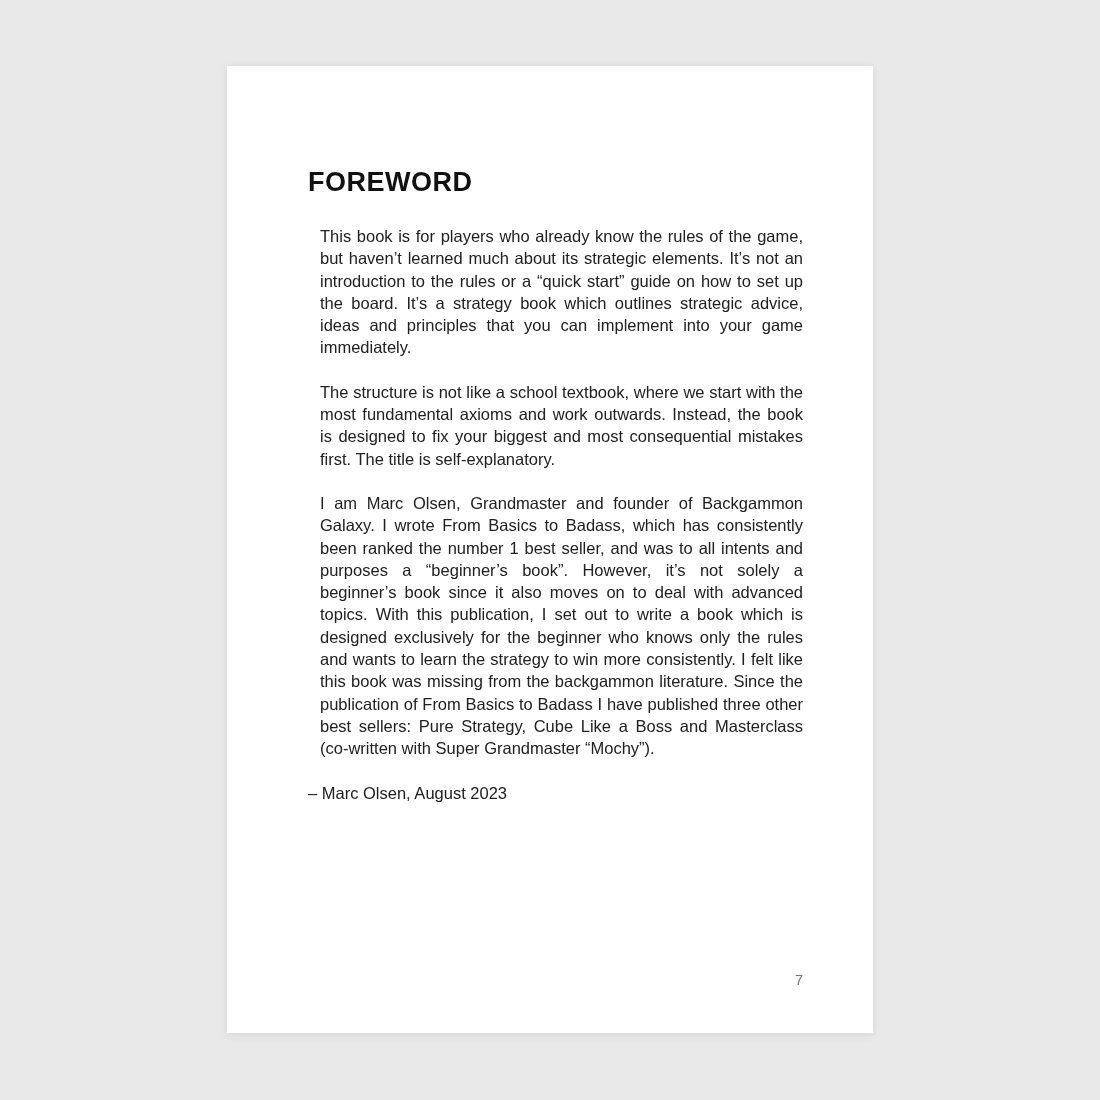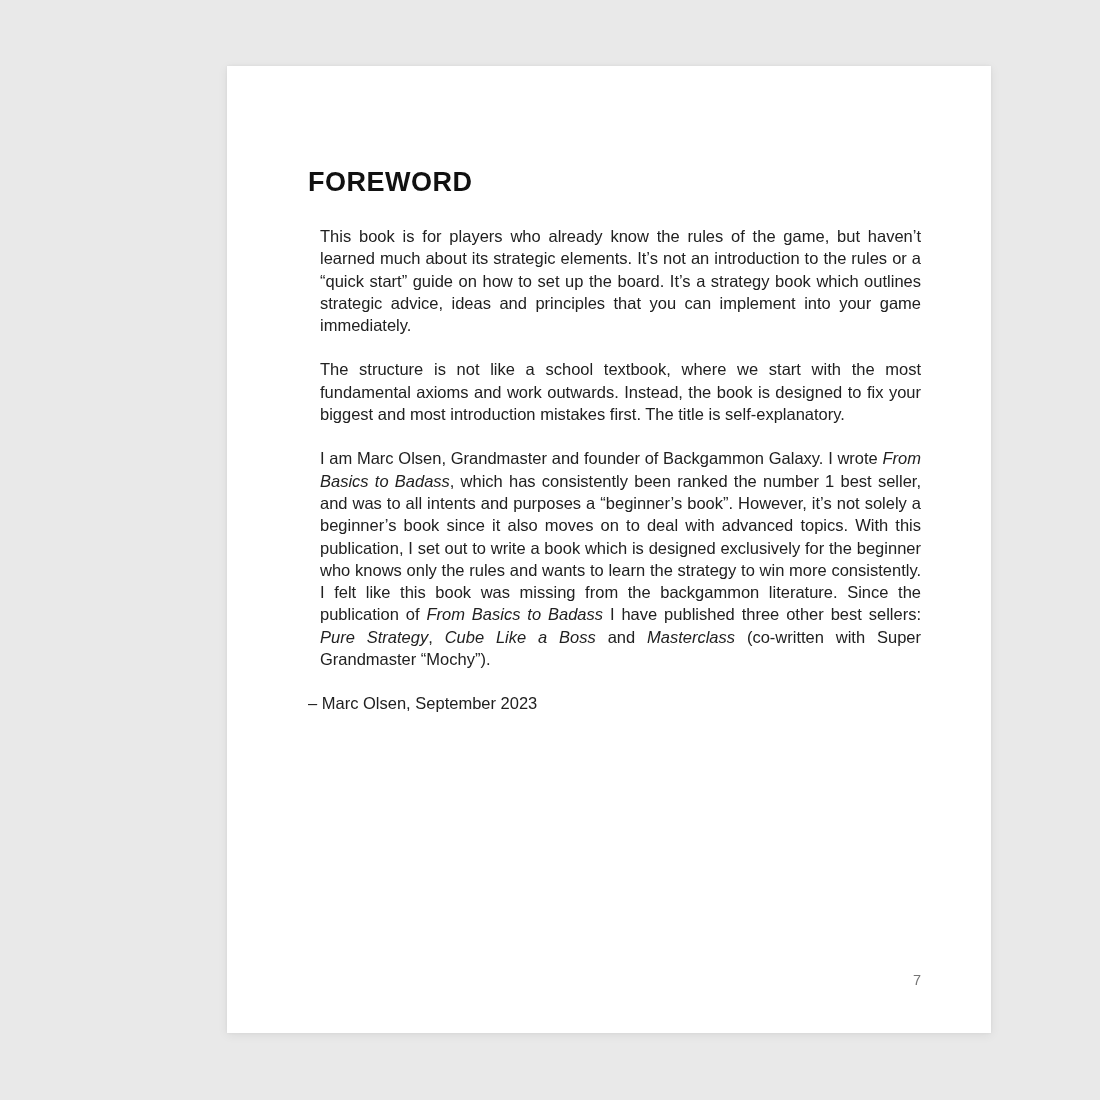--- a/index.html
+++ b/index.html
@@ -11,21 +11,21 @@
     height: 1100px;
     background: #e9e9e9;
     font-family: "Liberation Sans", sans-serif;
     position: relative;
     overflow: hidden;
   }
   .page {
     position: absolute;
     left: 227px;
     top: 66px;
-    width: 764px;
+    width: 646px;
     height: 967px;
     background: #ffffff;
     box-shadow: 0 2px 10px rgba(0,0,0,0.07), 0 0 3px rgba(0,0,0,0.05);
     box-sizing: border-box;
     padding: 101px 70px 0 81px;
   }
   .title {
     margin: 0 0 27px 0;
     font-size: 27px;
     line-height: 31px;
@@ -35,21 +35,20 @@
     font-family: "Liberation Sans", sans-serif;
   }
   .body p {
     margin: 0 0 22px 12px;
     font-size: 16.5px;
     line-height: 22.3px;
     text-align: justify;
     color: #212121;
   }
   .body .italic {
-    font-style: italic;
   }
   .signature {
     margin: 0;
     font-size: 16.5px;
     line-height: 22.3px;
     color: #212121;
   }
   .page-number {
     position: absolute;
     right: 70px;
@@ -60,19 +59,19 @@
   }
 </style>
 </head>
 <body>
 
 <div class="canvas">
   <div class="page">
     <h1 class="title">FOREWORD</h1>
     <div class="body">
         <p><span>This book is for players who already know the rules of the game, but haven’t learned much about its strategic elements. It’s not an introduction to the rules or a “quick start” guide on how to set up the board. It’s a strategy book which outlines strategic advice, ideas and principles that you can implement into your game immediately.</span></p>
-        <p><span>The structure is not like a school textbook, where we start with the most fundamental axioms and work outwards. Instead, the book is designed to fix your biggest and most introduction mistakes first. The title is self-explanatory.</span></p>
+        <p><span>The structure is not like a school textbook, where we start with the most fundamental axioms and work outwards. Instead, the book is designed to fix your biggest and most consequential mistakes first. The title is self-explanatory.</span></p>
         <p><span>I am Marc Olsen, Grandmaster and founder of Backgammon Galaxy. I wrote </span><span class="italic">From Basics to Badass</span><span>, which has consistently been ranked the number 1 best seller, and was to all intents and purposes a “beginner’s book”. However, it’s not solely a beginner’s book since it also moves on to deal with advanced topics. With this publication, I set out to write a book which is designed exclusively for the beginner who knows only the rules and wants to learn the strategy to win more consistently. I felt like this book was missing from the backgammon literature. Since the publication of </span><span class="italic">From Basics to Badass</span><span> I have published three other best sellers: </span><span class="italic">Pure Strategy</span><span>, </span><span class="italic">Cube Like a Boss</span><span> and </span><span class="italic">Masterclass</span><span> (co-written with Super Grandmaster “Mochy”).</span></p>
       </div>
-    <p class="signature">– Marc Olsen, September 2023</p>
+    <p class="signature">– Marc Olsen, August 2023</p>
     <div class="page-number">7</div>
   </div>
 </div>
 
 </body></html>

